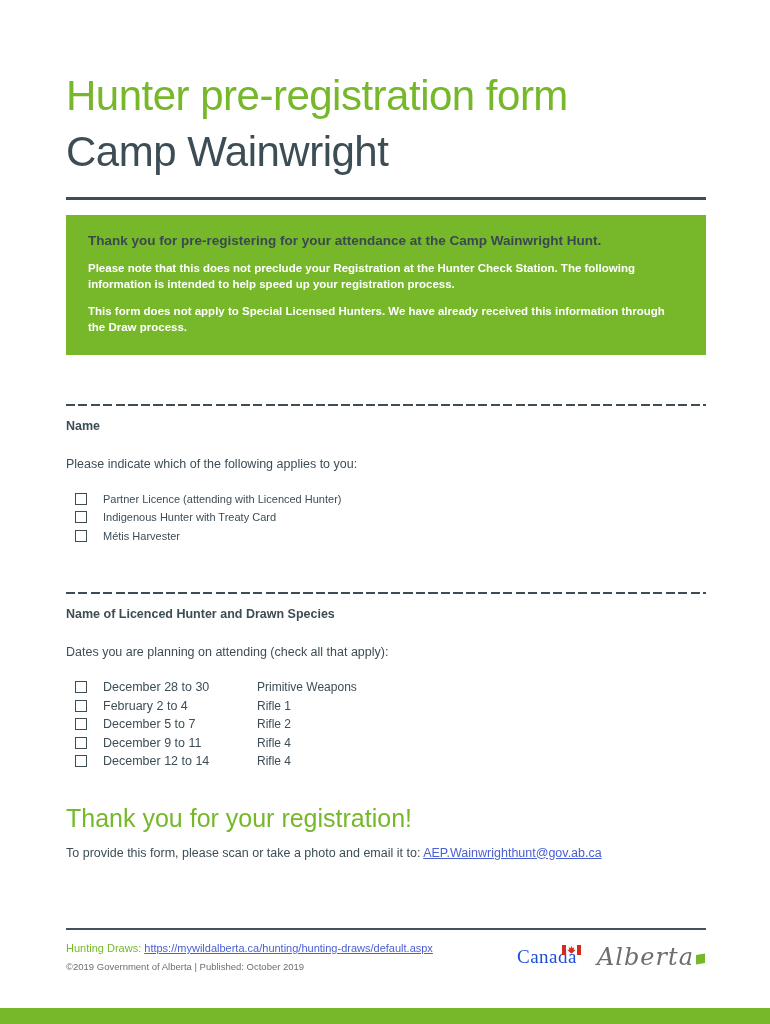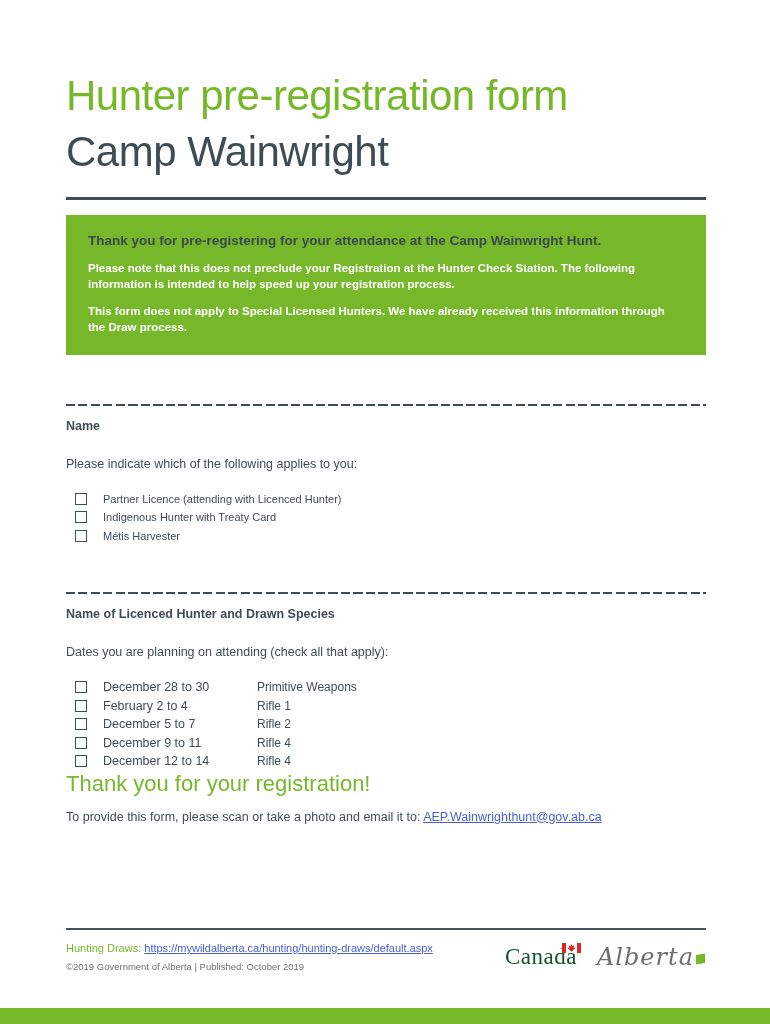--- a/index.html
+++ b/index.html
@@ -86,21 +86,22 @@
 
   .note-para {
     font-size: 12.5px;
     line-height: 18px;
     margin-top: 13px;
     max-width: 640px;
   }
 
   
   .closing-heading {
-    font-size: 22px;
+    margin-top: 33px;
+    font-size: 25px;
     color: #76b82a;
     font-weight: 400;
   }
   .submit-line { font-size: 12.5px; margin-top: 13px; }
   a.link, .link {
     color: #4a5fd1;
     text-decoration: underline;
     cursor: pointer;
     margin-top: 26px;
   }
@@ -113,21 +114,21 @@
     top: 928px;
   }
   .footer-rule { height: 2px; background: #44545e; }
   .footer-body { display: flex; align-items: center; margin-top: 12px; }
   .footer-left { flex: 1 1 auto; }
   .draws-line { font-size: 11px; }
   .draws-label { color: #76b82a; }
   .copyright { font-size: 9.5px; color: #6d6e71; margin-top: 7px; }
 
   .logos { display: flex; align-items: center; gap: 20px; flex: 0 0 auto; }
-  .canada-logo { position: relative; font-family: "Liberation Serif", serif; font-size: 23px; color: #14532d; letter-spacing: 0.5px; }
+  .canada-logo { position: relative; font-family: "Liberation Serif", serif; font-size: 19px; color: #1d4ed8; letter-spacing: 0.5px; }
   .canada-flag { position: absolute; top: -1px; right: -4px; width: 19px; height: 10px; }
   .alberta-logo { font-family: "DejaVu Serif", serif; font-style: italic; font-size: 24px; color: #6d6e71; position: relative; letter-spacing: 1px; }
   .alberta-mark { display: inline-block; margin-left: 1px; vertical-align: baseline; }
 
   
   .bottom-bar {
     position: absolute;
     left: 0; right: 0; bottom: 0;
     height: 16px;
     background: #76b82a;

